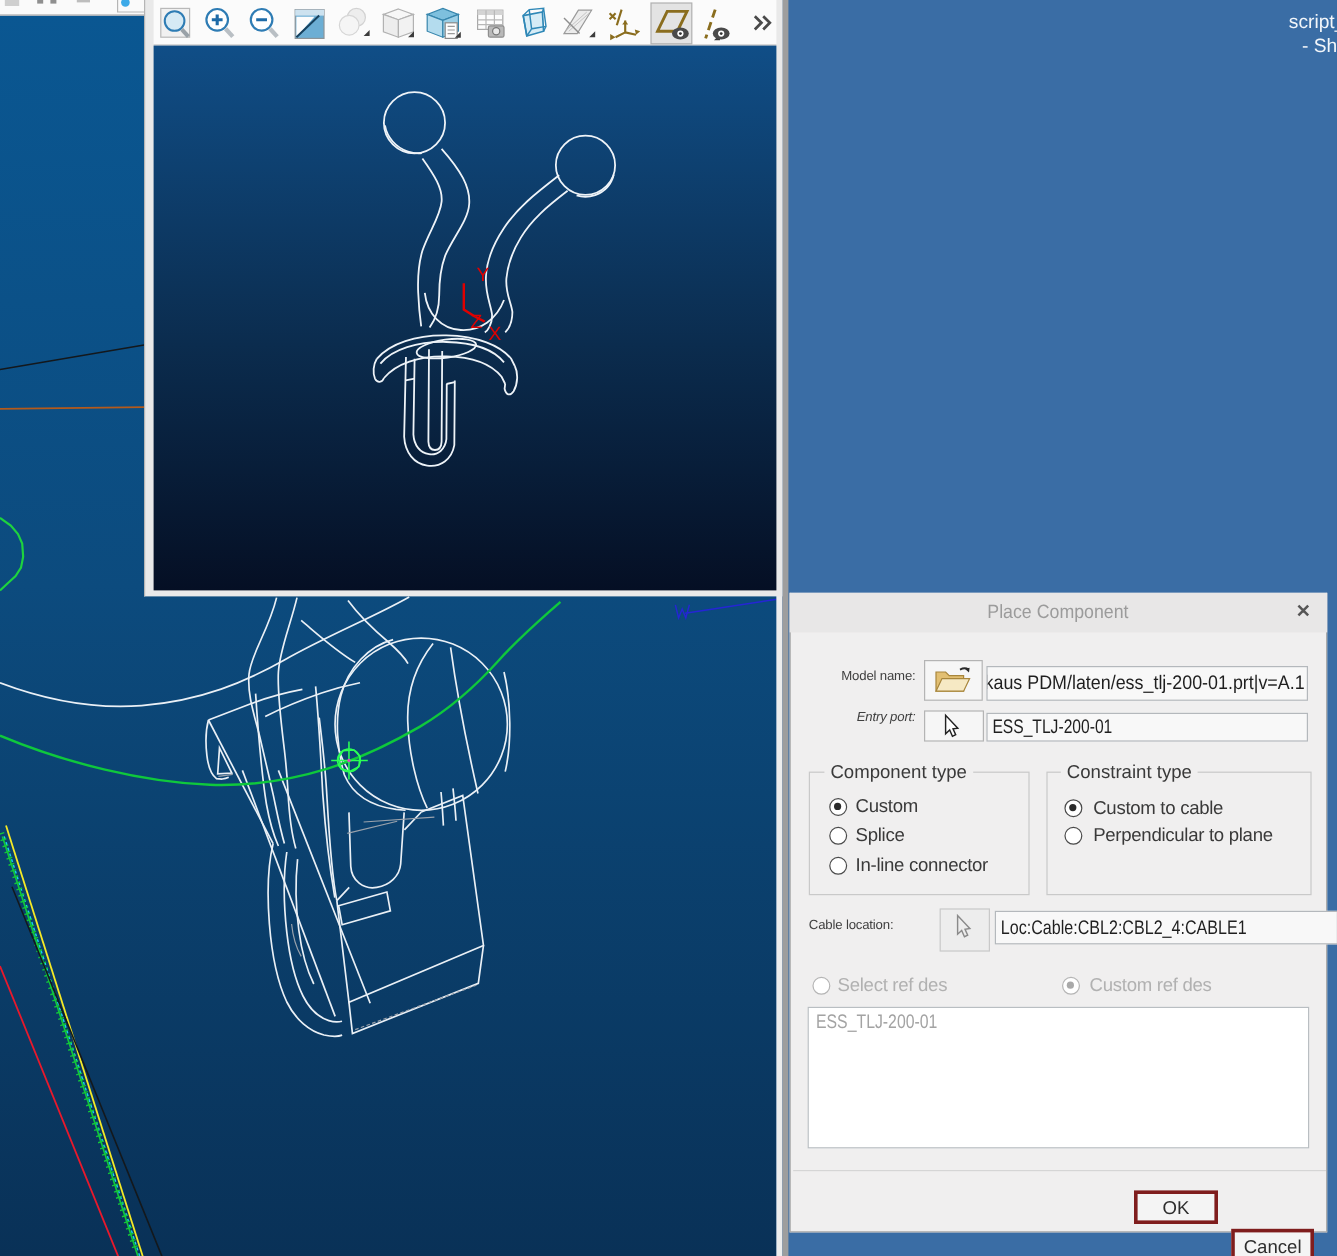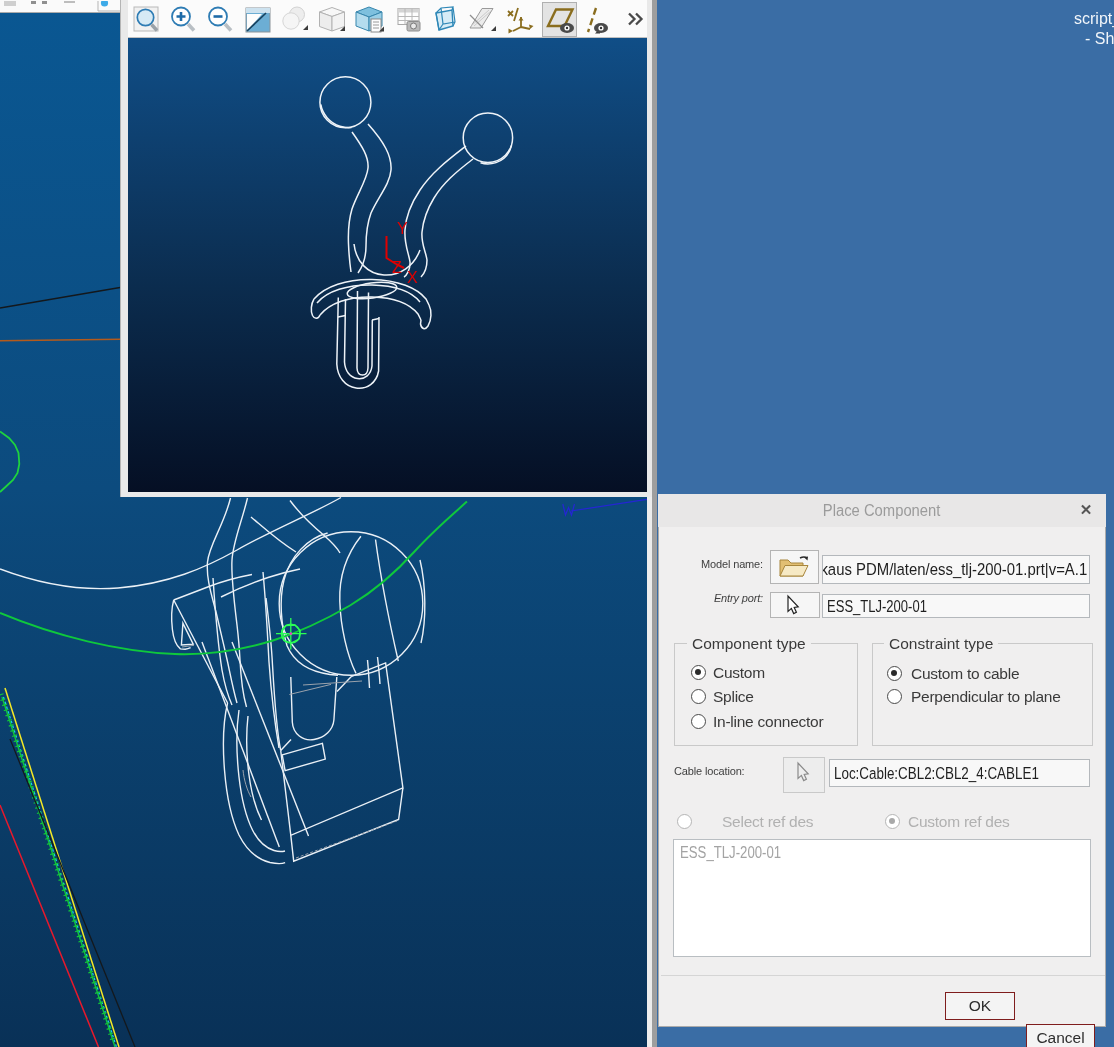--- a/index.html
+++ b/index.html
@@ -39,21 +39,21 @@
   .radio.sel::after { content:""; position:absolute; left:2.7px; top:2.7px;
     width:6.5px; height:6.5px; border-radius:50%; background:#2b2b2b; }
   .radio.dis { border-color:#b5b5b5; }
   .radio.dis.sel::after { background:#a9a9a9; }
   .rlbl { font-size:15.5px; color:#3a3a3a; white-space:nowrap; letter-spacing:-0.25px; }
   .dis2 { color:#b1b1b1; }
   .sqz { display:inline-block; transform-origin:0 50%; white-space:pre; }
   #listbox { left:673px; top:839px; width:418px; height:118px; background:#fff;
     border:1px solid #b9bec2; color:#a3a3a3; font-size:16.3px; padding:3px 6px; }
   #sep { left:661px; top:975px; width:444px; height:1px; background:#d5d5d5; }
-  .pbtn { background:#f4f4f4; border:1px solid #7f1d1d; color:#2e2e2e;
+  .pbtn { background:#f4f4f4; border:3px solid #7f1d1d; color:#2e2e2e;
     font-size:15.5px; text-align:center; line-height:26px; }
 </style>
 </head>
 <body>
 <div id="vp1" class="abs">
 <svg width="647" height="1034" viewBox="0 13 647 1034" fill="none">
 <g stroke="#eaf0f6" stroke-width="1.4">
 
   <path d="M0,569 C45,586 85,590.5 118,588 C168,584 205,568 237,550 C272,530 312,514 341,497.5"></path>
 
@@ -292,22 +292,22 @@
 <div class="abs radio sel" style="left:887px;top:666px;"></div>
 <div class="abs rlbl" style="left:911px;top:665px;">Custom to cable</div>
 <div class="abs radio" style="left:887px;top:689px;"></div>
 <div class="abs rlbl" style="left:911px;top:688px;">Perpendicular to plane</div>
 
 <div class="abs lbl" style="left:674px;top:765px;">Cable location:</div>
 <div class="abs btnbox" style="left:783px;top:757px;width:42px;height:36px;background:#ededed;border-color:#c9c9c9;">
 <svg width="40" height="34" viewBox="0 0 40 34" fill="none">
 <path d="M14,5 L14,20.5 L17.4,17.4 L19.7,22.6 L22.4,21.3 L20.2,16.4 L24.2,15.8 Z" fill="#ededed" stroke="#8a8a8a" stroke-width="1.2"></path>
 </svg></div>
-<div class="abs fld" style="left:829px;top:759px;width:261px;height:28px;line-height:26px;padding-left:4px;font-size:16.3px;"><span class="sqz" style="transform:scaleX(0.823);">Loc:Cable:CBL2:CBL2_4:CABLE1</span></div>
+<div class="abs fld" style="left:829px;top:759px;width:286px;height:28px;line-height:26px;padding-left:4px;font-size:16.3px;"><span class="sqz" style="transform:scaleX(0.823);">Loc:Cable:CBL2:CBL2_4:CABLE1</span></div>
 
 <div class="abs radio dis" style="left:677px;top:814px;"></div>
-<div class="abs rlbl dis2" style="left:698px;top:813px;margin-left:24px;">Select ref des</div>
+<div class="abs rlbl dis2" style="left:698px;top:813px;">Select ref des</div>
 <div class="abs radio dis sel" style="left:885px;top:814px;"></div>
 <div class="abs rlbl dis2" style="left:908px;top:813px;">Custom ref des</div>
 <div id="listbox" class="abs"><span class="sqz" style="transform:scaleX(0.81);">ESS_TLJ-200-01</span></div>
 <div id="sep" class="abs"></div>
 <div class="abs pbtn" style="left:945px;top:992px;width:70px;height:28px;">OK</div>
 <div class="abs pbtn" style="left:1026px;top:1024px;width:69px;height:28px;">Cancel</div>
 
 </body></html>

